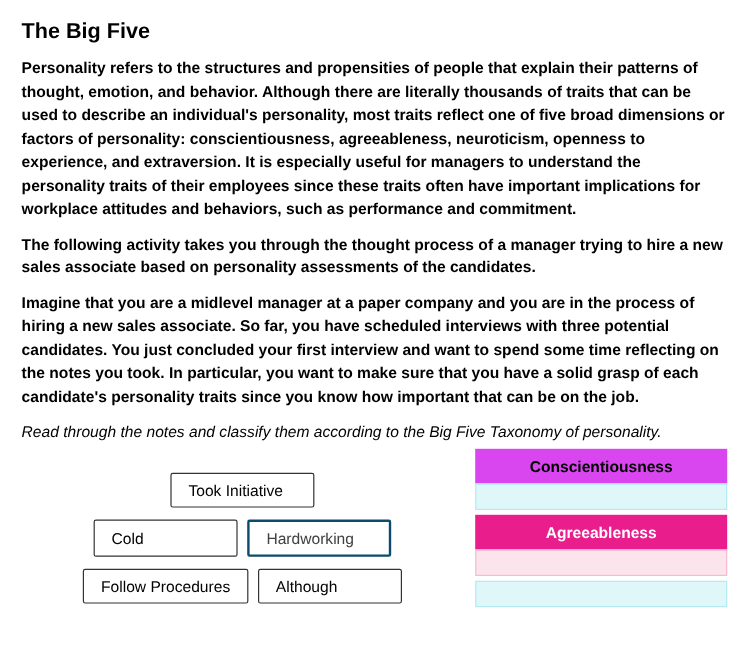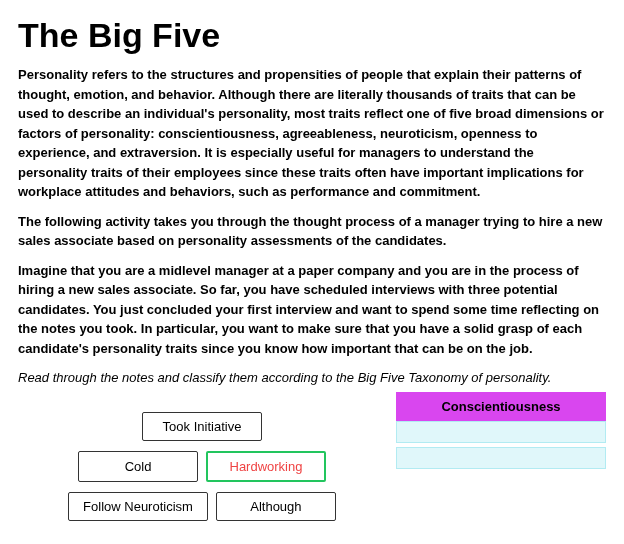--- a/index.html
+++ b/index.html
@@ -6,21 +6,21 @@
     body {
       font-family: Arial, sans-serif;
       font-size: 13px;
       background: #fff;
       color: #000;
       width: 624px;
       min-height: 544px;
       padding: 16px 18px;
     }
     h1 {
-      font-size: 34px;
+      font-size: 18px;
       font-weight: bold;
       margin-bottom: 10px;
     }
     .description {
       margin-bottom: 10px;
       line-height: 1.5;
       font-weight: bold;
     }
     .italic-note {
       font-style: italic;
@@ -40,21 +40,21 @@
       gap: 10px;
       padding-top: 20px;
     }
     .trait-btn {
       border: 1.5px solid #333;
       background: #fff;
       padding: 6px 14px;
       cursor: pointer;
       font-size: 13px;
       min-width: 120px;
-      text-align: center;
+      text-align: left;
       border-radius: 2px;
     }
     .trait-row {
       display: flex;
       gap: 8px;
     }
     .right-panel {
       width: 210px;
       display: flex;
       flex-direction: column;
@@ -80,22 +80,22 @@
       background: #fff;
       border: none;
     }
     .cat-conscientiousness .category-label { background: #d946ef; }
     .cat-agreeableness .category-label { background: #e91e8c; color: #fff; }
     .cat-neuroticism .category-label { background: #00bcd4; }
     .cat-conscientiousness .category-drop-zone { background: #e0f7fa; border: 1px solid #b2ebf2; }
     .cat-agreeableness .category-drop-zone { background: #fce4ec; border: 1px solid #f8bbd0; }
     .cat-neuroticism .category-drop-zone { background: #e0f7fa; border: 1px solid #b2ebf2; }
     .hardworking-btn {
-      border: 2px solid #22c55e;
-      color: #ef4444;
+      border: 2px solid #0c4a6e;
+      color: #404040;
     }
   </style>
 </head>
 <body>
 
 <h1>The Big Five</h1>
 
 <p class="description">Personality refers to the structures and propensities of people that explain their patterns of thought, emotion, and behavior. Although there are literally thousands of traits that can be used to describe an individual's personality, most traits reflect one of five broad dimensions or factors of personality: conscientiousness, agreeableness, neuroticism, openness to experience, and extraversion. It is especially useful for managers to understand the personality traits of their employees since these traits often have important implications for workplace attitudes and behaviors, such as performance and commitment.</p>
 <p class="description">The following activity takes you through the thought process of a manager trying to hire a new sales associate based on personality assessments of the candidates.</p>
 <p class="description">Imagine that you are a midlevel manager at a paper company and you are in the process of hiring a new sales associate. So far, you have scheduled interviews with three potential candidates. You just concluded your first interview and want to spend some time reflecting on the notes you took. In particular, you want to make sure that you have a solid grasp of each candidate's personality traits since you know how important that can be on the job.</p>
@@ -104,28 +104,32 @@
 <div class="main-content">
   <div class="left-panel">
     <div>
       <button class="trait-btn">Took Initiative</button>
     </div>
     <div class="trait-row">
       <button class="trait-btn">Cold</button>
       <button class="trait-btn hardworking-btn">Hardworking</button>
     </div>
     <div class="trait-row">
-      <button class="trait-btn">Follow Neuroticism</button>
+      <button class="trait-btn">Follow Procedures</button>
       <button class="trait-btn">Although</button>
     </div>
   </div>
 
   <div class="right-panel">
     <div class="category-btn cat-conscientiousness">
       <div class="category-label">Conscientiousness</div>
+      <div class="category-drop-zone"></div>
+    </div>
+    <div class="category-btn cat-agreeableness">
+      <div class="category-label">Agreeableness</div>
       <div class="category-drop-zone"></div>
     </div>
     <div class="category-btn cat-neuroticism">
       <div class="category-drop-zone"></div>
     </div>
 
   </div>
 </div>
 
 </body></html>

